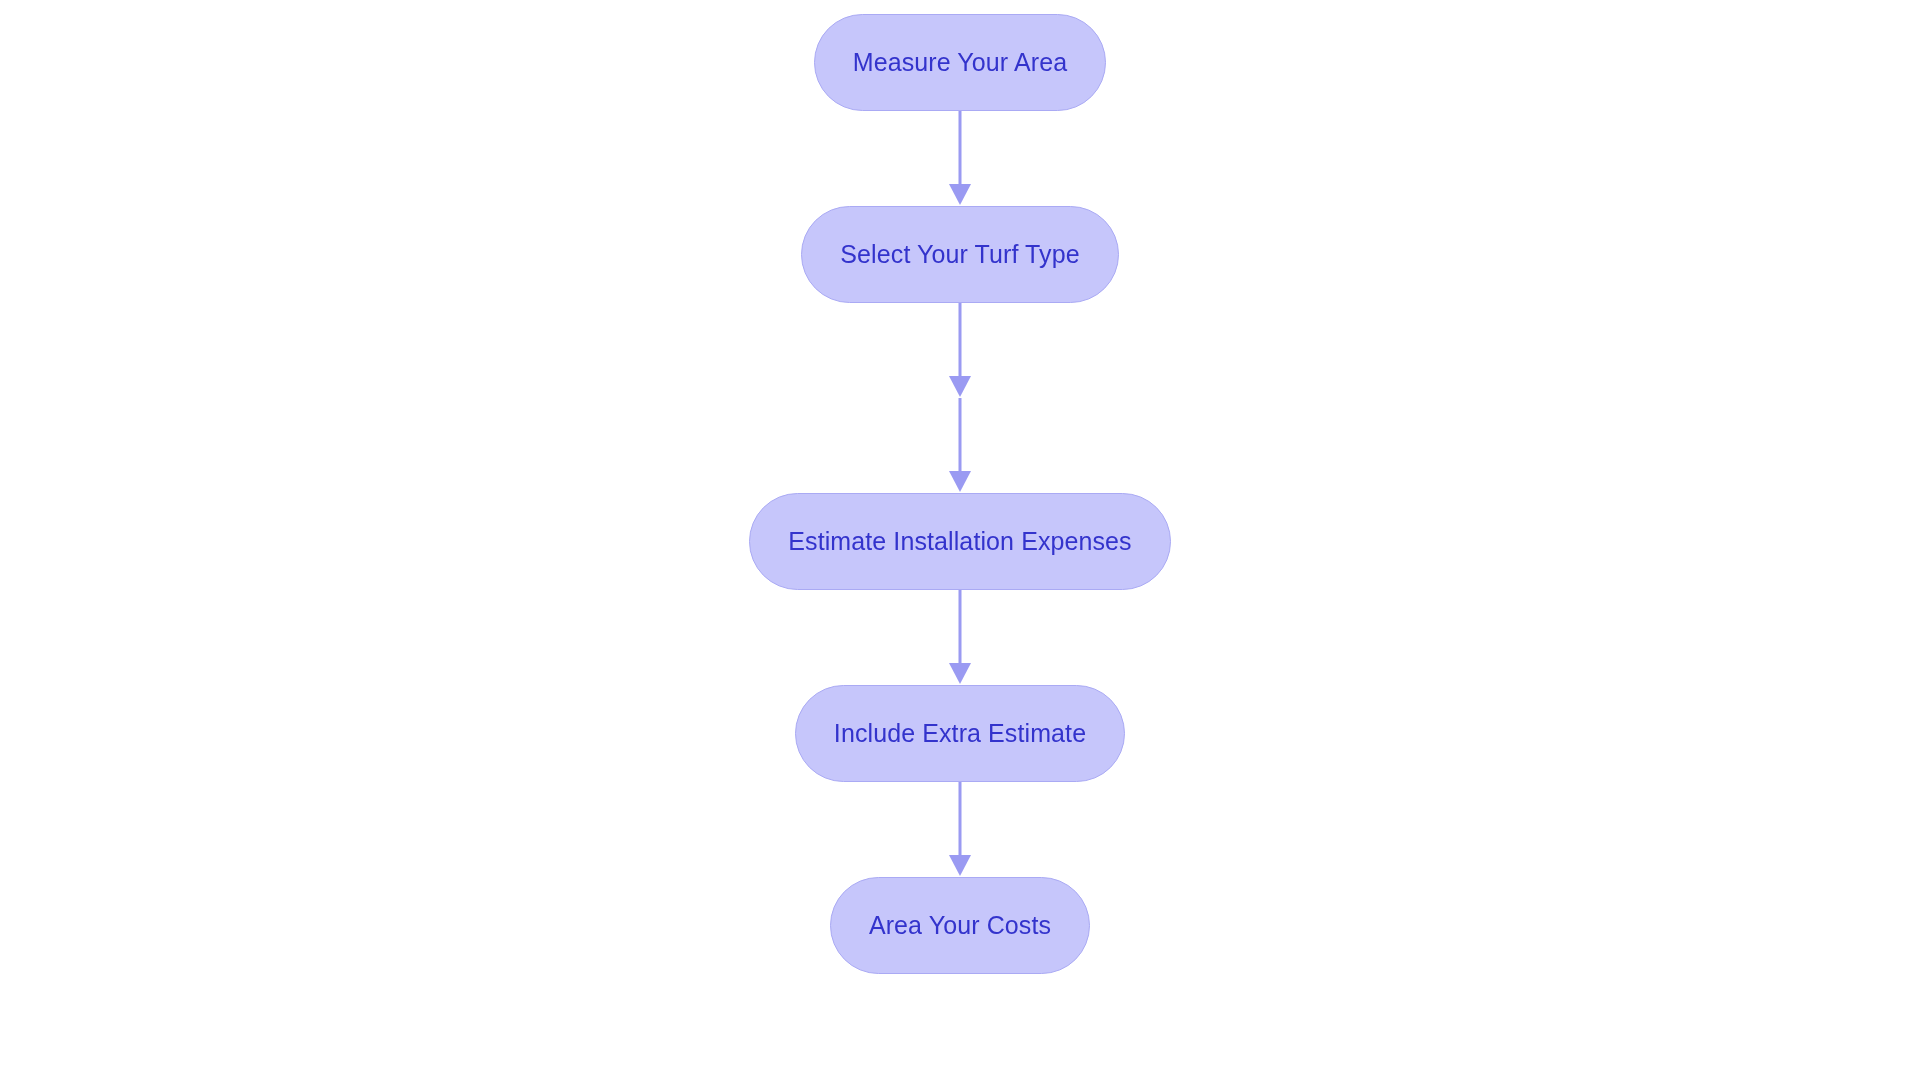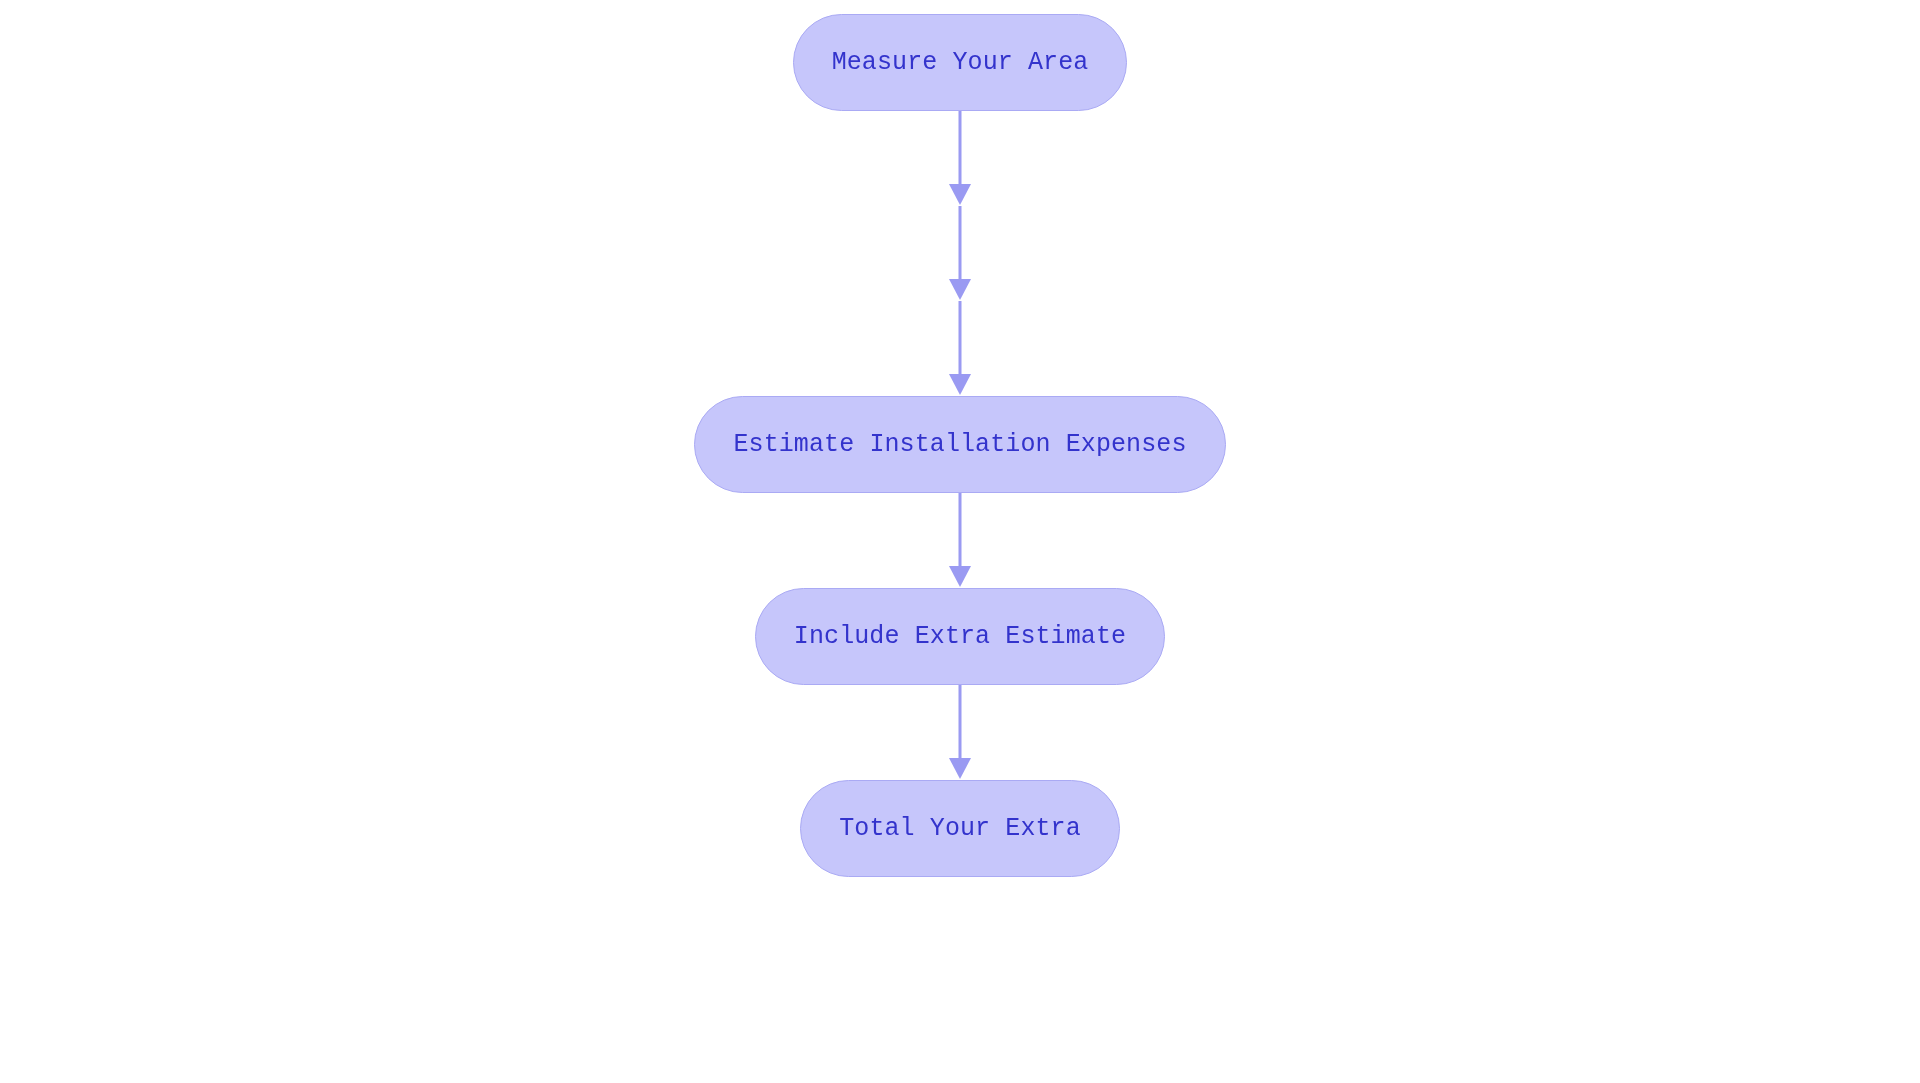--- a/index.html
+++ b/index.html
@@ -35,21 +35,21 @@
     border-radius: 48.5px;
     background: #c6c6fb;
     border: 1.6px solid #aaaaf4;
     display: flex;
     align-items: center;
     justify-content: center;
     padding: 0 38px;
     white-space: nowrap;
   }
   .node-label {
-    font-family: Liberation Mono, monospace;
+    font-family: Liberation Sans, sans-serif;
     font-size: 25px;
     font-weight: 400;
     color: #3333cc;
     letter-spacing: 0.1px;
     line-height: 1;
   }
   .connector {
     width: 24px;
     height: 95px;
     position: relative;
@@ -87,20 +87,23 @@
 
     <div class="node">
       <span class="node-label">Measure Your Area</span>
     </div>
 
     <div class="connector">
       <div class="line"></div>
       <div class="head"></div>
     </div>
 
+    <div class="node">
+      <span class="node-label">Select Your Turf Type</span>
+    </div>
 
     <div class="connector">
       <div class="line"></div>
       <div class="head"></div>
     </div>
 
 
     <div class="connector">
       <div class="line"></div>
       <div class="head"></div>
@@ -118,17 +121,17 @@
     <div class="node">
       <span class="node-label">Include Extra Estimate</span>
     </div>
 
     <div class="connector">
       <div class="line"></div>
       <div class="head"></div>
     </div>
 
     <div class="node">
-      <span class="node-label">Total Your Extra</span>
+      <span class="node-label">Area Your Costs</span>
     </div>
 
   </div>
 </div>
 
 </body></html>

